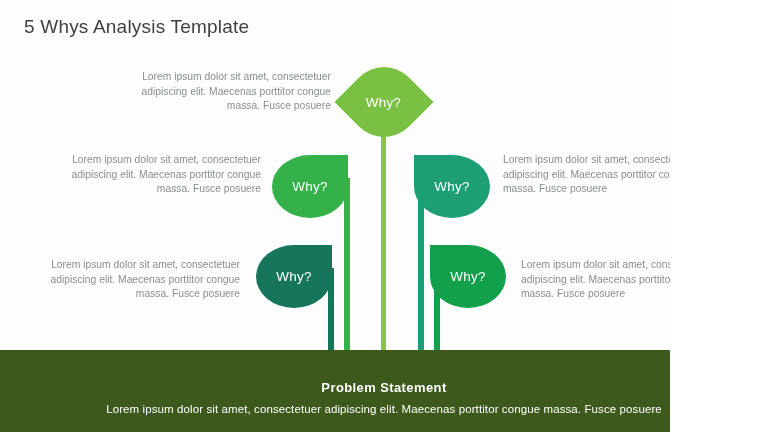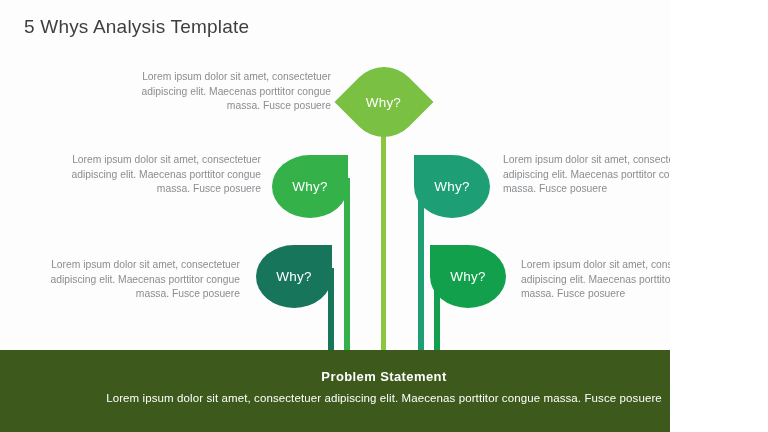--- a/index.html
+++ b/index.html
@@ -102,21 +102,21 @@
     position: absolute;
     left: 0;
     bottom: 0;
     width: 768px;
     height: 82px;
     background: #3d5a1c;
     display: flex;
     flex-direction: column;
     align-items: center;
     justify-content: flex-start;
-    padding-top: 19px;
+    padding-top: 30px;
     box-sizing: border-box;
   }
   #banner-title {
     color: #ffffff;
     font-size: 13px;
     font-weight: bold;
     letter-spacing: 0.4px;
   }
   #banner-text {
     color: #ffffff;

